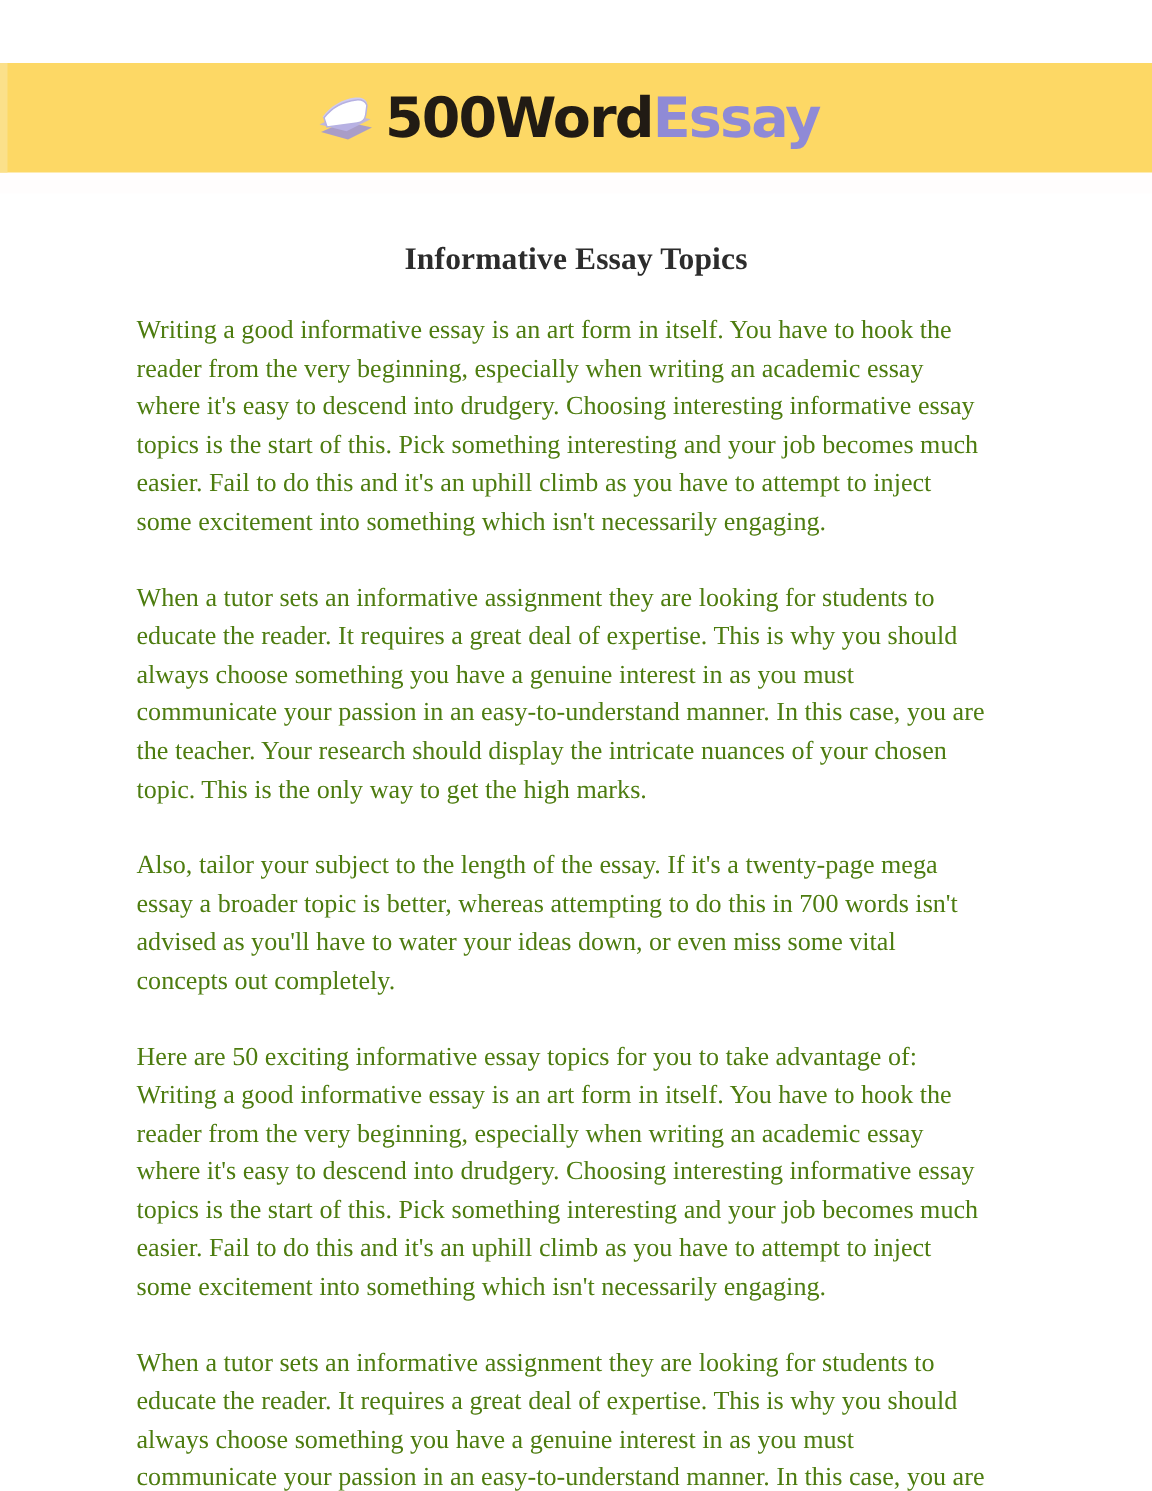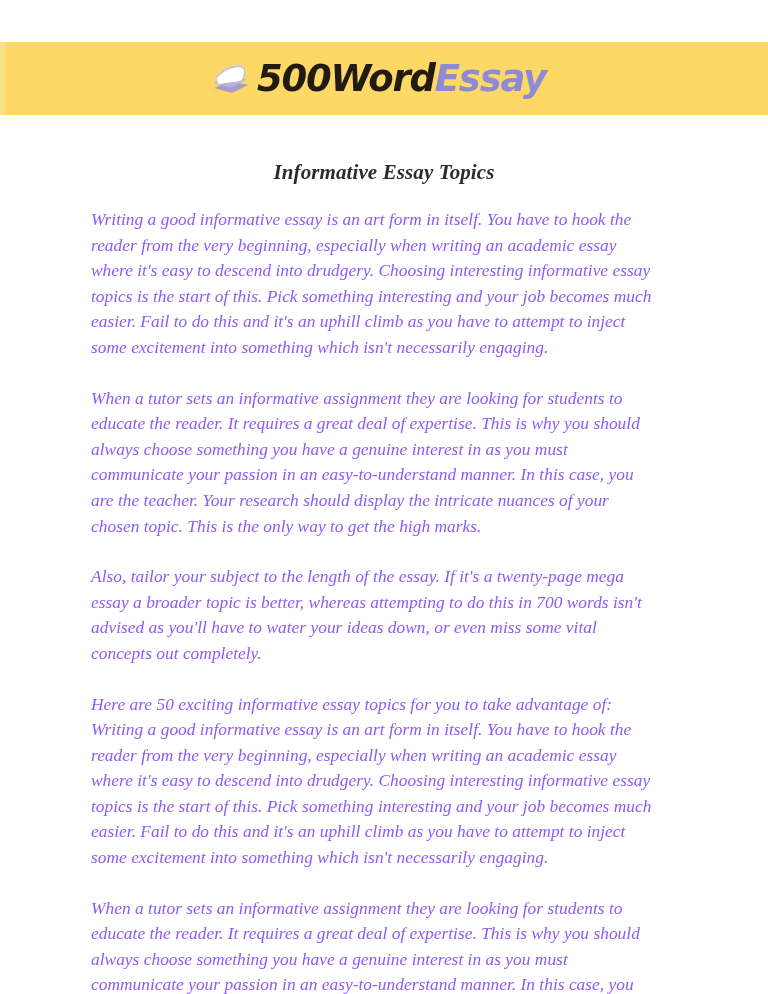--- a/index.html
+++ b/index.html
@@ -14,21 +14,20 @@
     overflow: hidden;
     position: relative;
   }
 
   .page {
     width: 768px;
     height: 994px;
     background: #ffffff;
     position: relative;
     box-sizing: border-box;
-    font-style: italic;
   }
 
   
   .top-spacer {
     height: 42px;
     background: #ffffff;
   }
   .header-banner {
     height: 73px;
     background: #fdd865;
@@ -86,21 +85,21 @@
     margin: 31px 0 17px 0;
     letter-spacing: 0.1px;
   }
   .paragraphs {
     margin-top: 22px;
   }
   .para {
     font-family: "Liberation Serif", serif;
     font-size: 17.4px;
     line-height: 25.6px;
-    color: #8b5cf6;
+    color: #4d7c0f;
     margin: 0 17px 25px 0;
     text-align: left;
     letter-spacing: 0.01px;
   }
 </style>
 </head>
 <body>
 
 <div class="page">
 

